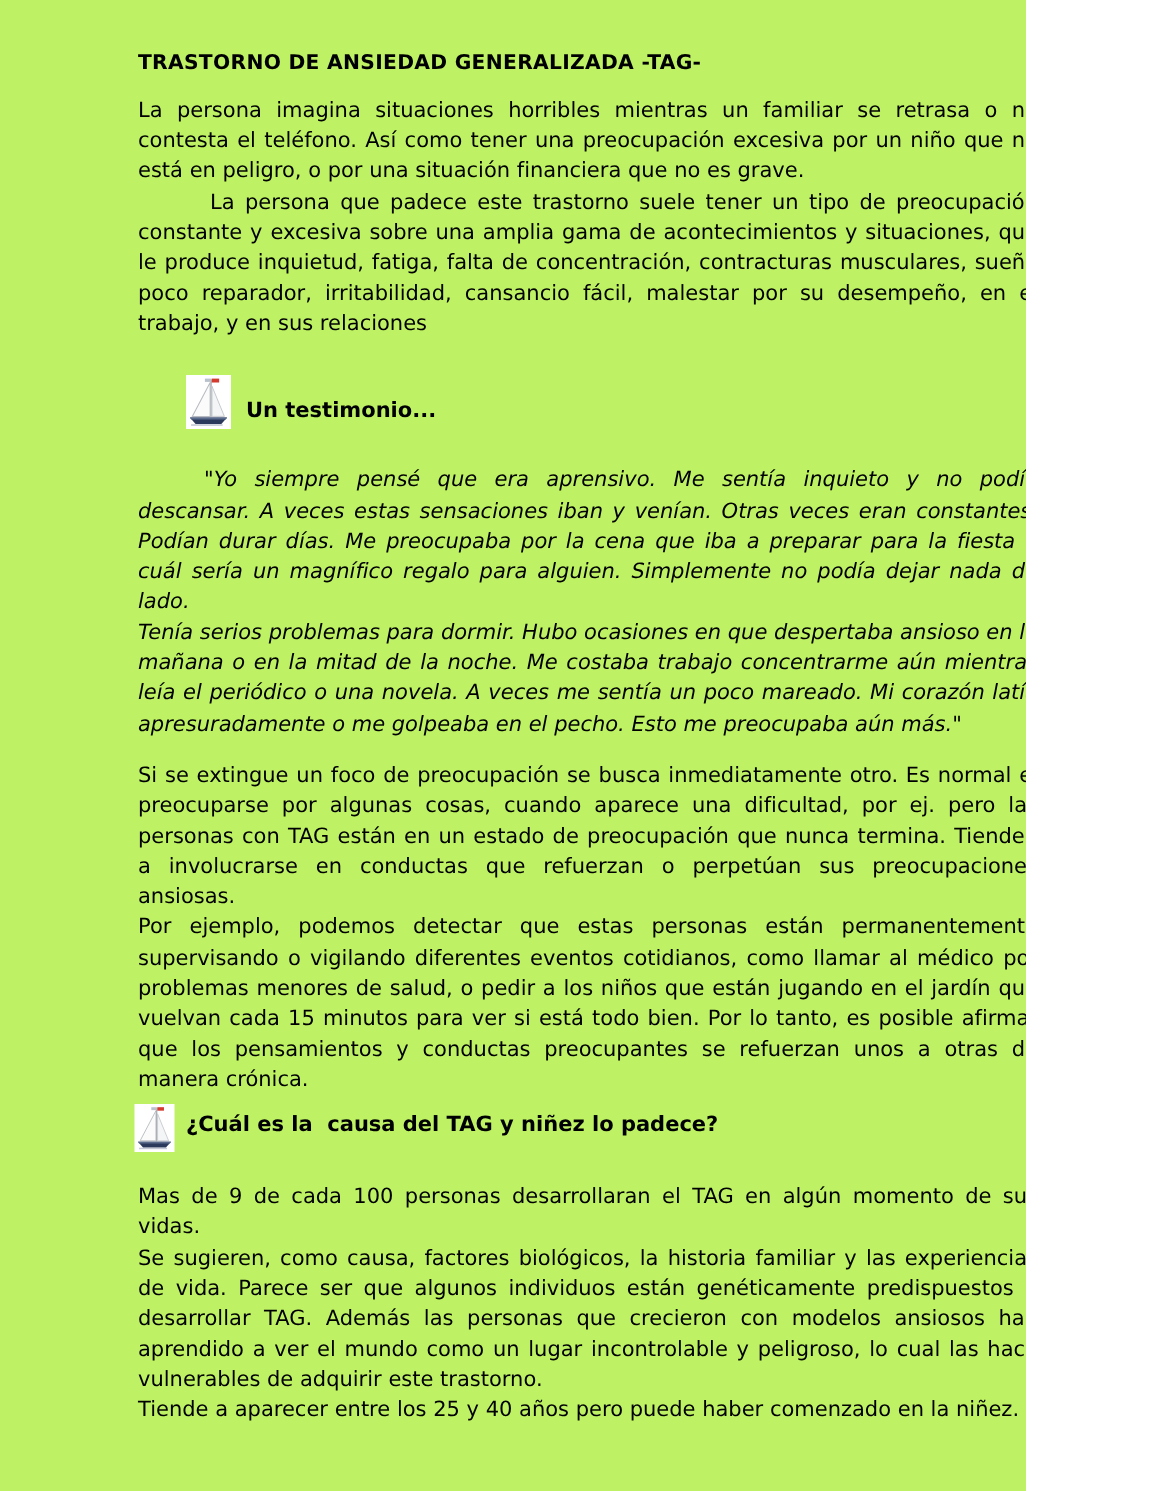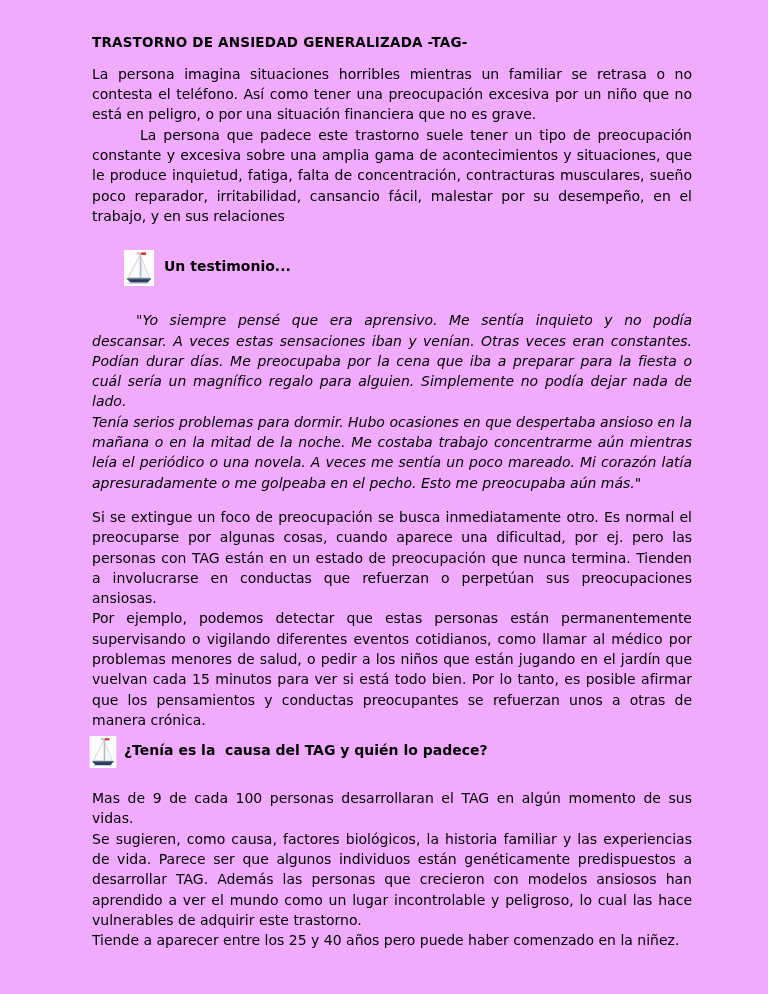--- a/index.html
+++ b/index.html
@@ -7,23 +7,23 @@
     margin: 0;
     padding: 0;
     background: #ffffff;
   }
   body {
     font-family: "DejaVu Sans", sans-serif;
     color: #000000;
   }
   .page {
     position: relative;
-    width: 768px;
+    width: 684px;
     height: 994px;
-    background: #f0abfc;
+    background: #bef264;
     overflow: hidden;
     box-sizing: border-box;
   }
   .content {
     position: absolute;
     left: 92px;
     top: 34px;
     width: 600px;
   }
 
@@ -59,21 +59,21 @@
 
   .spacer-20 { height: 20px; }
   .spacer-14 { height: 14px; }
   .spacer-12 { height: 12px; }
   .spacer-6  { height: 6px; }
   .spacer-24 { height: 24px; }
 
   
   .icon-heading {
     display: flex;
-    align-items: center;
+    align-items: flex-end;
     gap: 10px;
   }
   .icon-heading.second {
     align-items: center;
     gap: 6px;
   }
   .boat-icon {
     width: 30px;
     height: 36px;
     flex: 0 0 auto;
@@ -155,21 +155,21 @@
           <rect x="16.2" y="3" width="0.9" height="25" fill="#9aa0a6"></rect>
           <rect x="17.1" y="2.4" width="5" height="2.6" fill="#d33b2f"></rect>
           <rect x="12.6" y="2.4" width="4.2" height="2.2" fill="#b9c2cc"></rect>
           <path d="M16.1 5 L16.1 27.6 L4.2 27.6 Z" fill="#fbfbfb" stroke="#b8bcc2" stroke-width="0.7"></path>
           <path d="M17.3 7.4 L17.3 27.6 L25.6 27.6 Z" fill="#f4f5f6" stroke="#c0c4c9" stroke-width="0.6"></path>
           <path d="M2.6 28.4 L27.4 28.4 L23.6 32.6 L6.4 32.6 Z" fill="#2b3a5c"></path>
           <path d="M2.6 28.4 L27.4 28.4 L26.6 29.6 L3.4 29.6 Z" fill="#5a6b8c"></path>
           <rect x="3.4" y="32.8" width="21" height="1.1" fill="#8f9bb3" opacity="0.55"></rect>
         </svg>
       </span>
-      <span class="heading-text">¿Tenía es la  causa del TAG y quién lo padece?</span>
+      <span class="heading-text">¿Cuál es la  causa del TAG y niñez lo padece?</span>
     </div>
 
     <div class="spacer-20"></div>
 
     <p class="body-par">Mas de 9 de cada 100 personas desarrollaran el TAG en algún momento de sus vidas.</p>
 
     <p class="body-par">Se sugieren, como causa, factores biológicos, la historia familiar y las experiencias de vida. Parece ser que algunos individuos están genéticamente predispuestos a desarrollar TAG. Además las personas que crecieron con modelos ansiosos han aprendido a ver el mundo como un lugar incontrolable y peligroso, lo cual las hace vulnerables de adquirir este trastorno.</p>
 
     <p class="body-par">Tiende a aparecer entre los 25 y 40 años pero puede haber comenzado en la niñez.</p>
 

